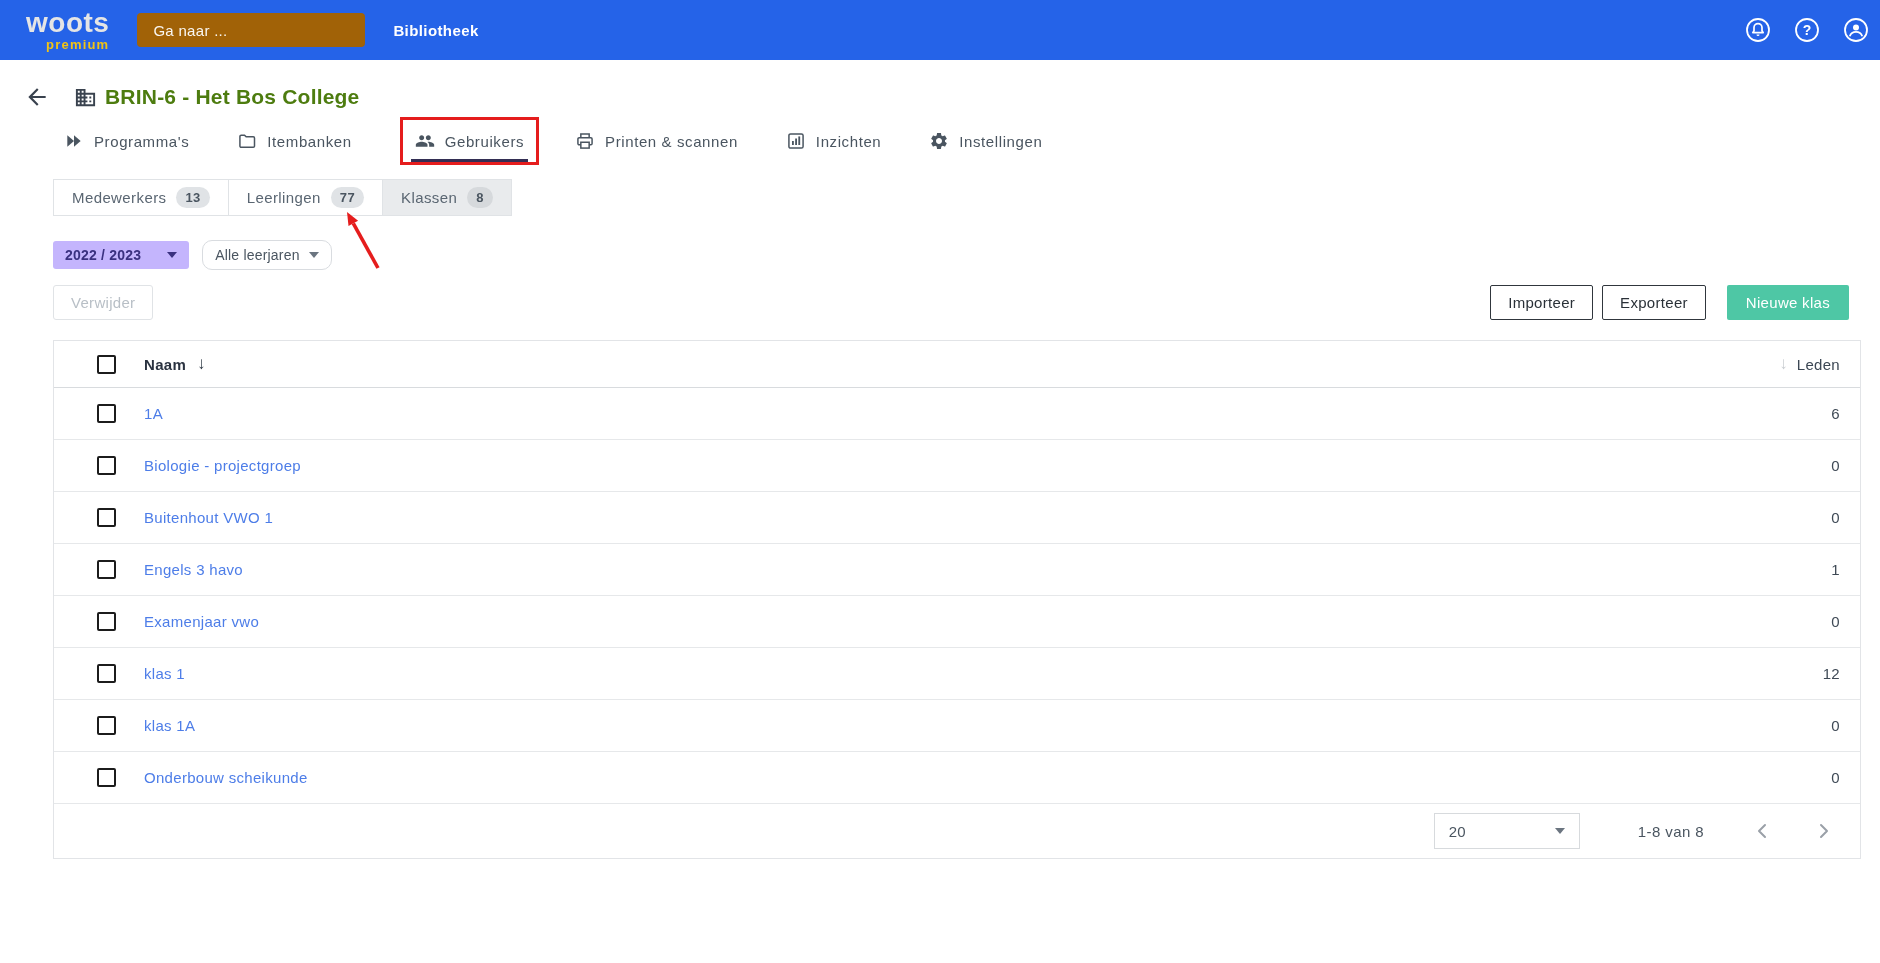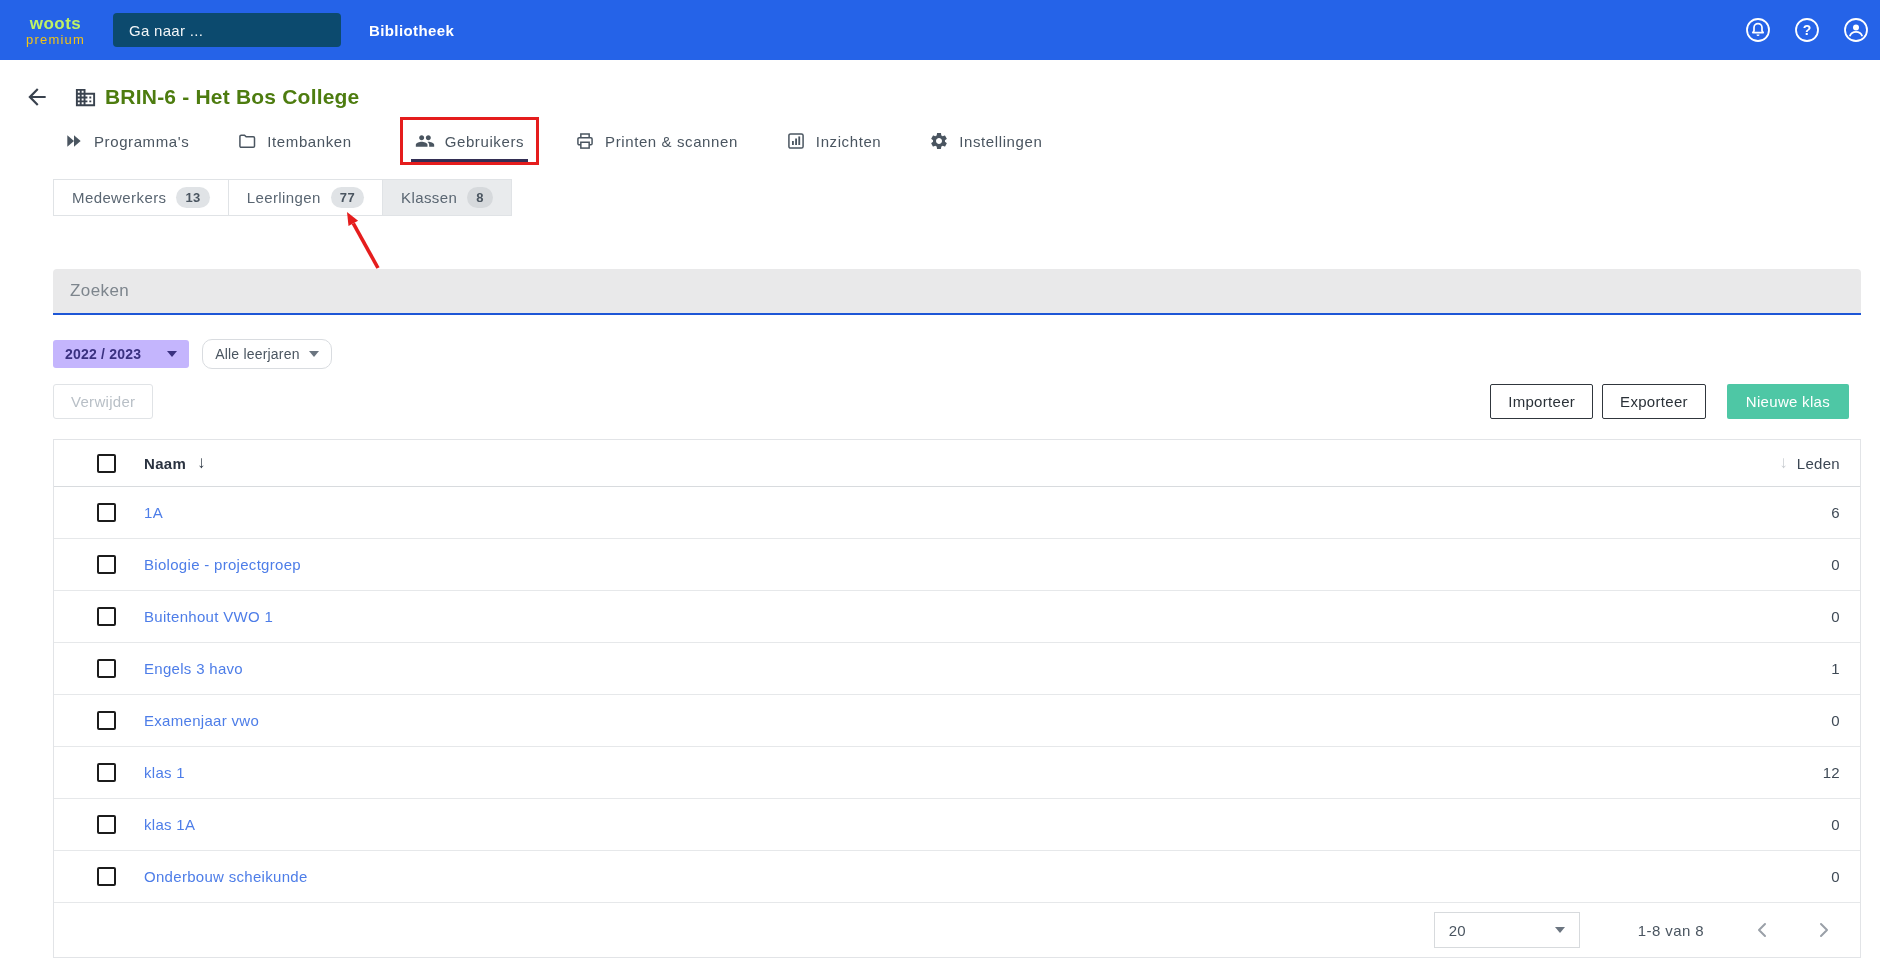--- a/index.html
+++ b/index.html
@@ -3,23 +3,23 @@
 <meta charset="utf-8">
 <style>
   * { margin:0; padding:0; box-sizing:border-box; }
   html,body { background:#ffffff; }
   body { font-family:"Liberation Sans", sans-serif; }
   .screen { position:relative; width:1880px; height:963px; background:#ffffff; overflow:hidden; }
 
   
   .topbar { height:60px; background:#2563e8; display:flex; align-items:center; padding:0 26px; }
   .logo { display:flex; flex-direction:column; line-height:1; cursor:pointer; }
-  .logo .brand { color:#bef264; font-size:17px; font-weight:800; letter-spacing:0.5px;text-align:center; }
-  .logo .premium { color:#f2c414; font-size:13px; font-weight:400; letter-spacing:1.2px; text-align:right; margin-top:1px; }
-  .global-search { margin-left:28px; width:228px; height:34px; background:#0c4a6e; border:none; border-radius:4px;
+  .logo .brand { color:#e5e5e5; font-size:28px; font-weight:800; letter-spacing:0.5px; }
+  .logo .premium { color:#f2c414; font-size:13px; font-weight:700; letter-spacing:1.2px; text-align:right; margin-top:1px; }
+  .global-search { margin-left:28px; width:228px; height:34px; background:#a16207; border:none; border-radius:4px;
                    color:#ffffff; font-size:15px; padding:16px 16px; outline:none; font-family:inherit; letter-spacing:0.3px; }
   .global-search::placeholder { color:rgba(255,255,255,0.95); }
   .top-nav { margin-left:28px; color:#ffffff; font-size:15px; font-weight:700; letter-spacing:0.4px; cursor:pointer; }
   .topbar-icons { margin-left:auto; display:flex; align-items:center; gap:21px; margin-right:-16px; }
   .topbar-icons .icn { width:28px; height:28px; cursor:pointer; flex:none; }
 
   
   .org-header { display:flex; align-items:center; margin:18px 0 0 24px; height:38px; }
   .back-btn { width:26px; height:26px; cursor:pointer; }
   .building { width:23px; height:23px; margin-left:24px; }
@@ -191,23 +191,20 @@
     <div class="chip">
       <span>Leerlingen</span>
       <span class="badge">77</span>
     </div>
     <div class="chip selected">
       <span>Klassen</span>
       <span class="badge">8</span>
     </div>
   </div>
 
-  <div class="zoeken-wrap">
-    <input class="zoeken" type="text" placeholder="Zoeken" style="">
-  </div>
 
   <div class="filters">
     <div class="year-chip">
       <span>2022 / 2023</span>
       <svg class="caret" width="10" height="6" viewBox="0 0 10 6">
         <path d="M0 0l5 6 5-6z" fill="#3a3180"></path>
       </svg>
     </div>
     <div class="select-chip">
       <span>Alle leerjaren</span>

